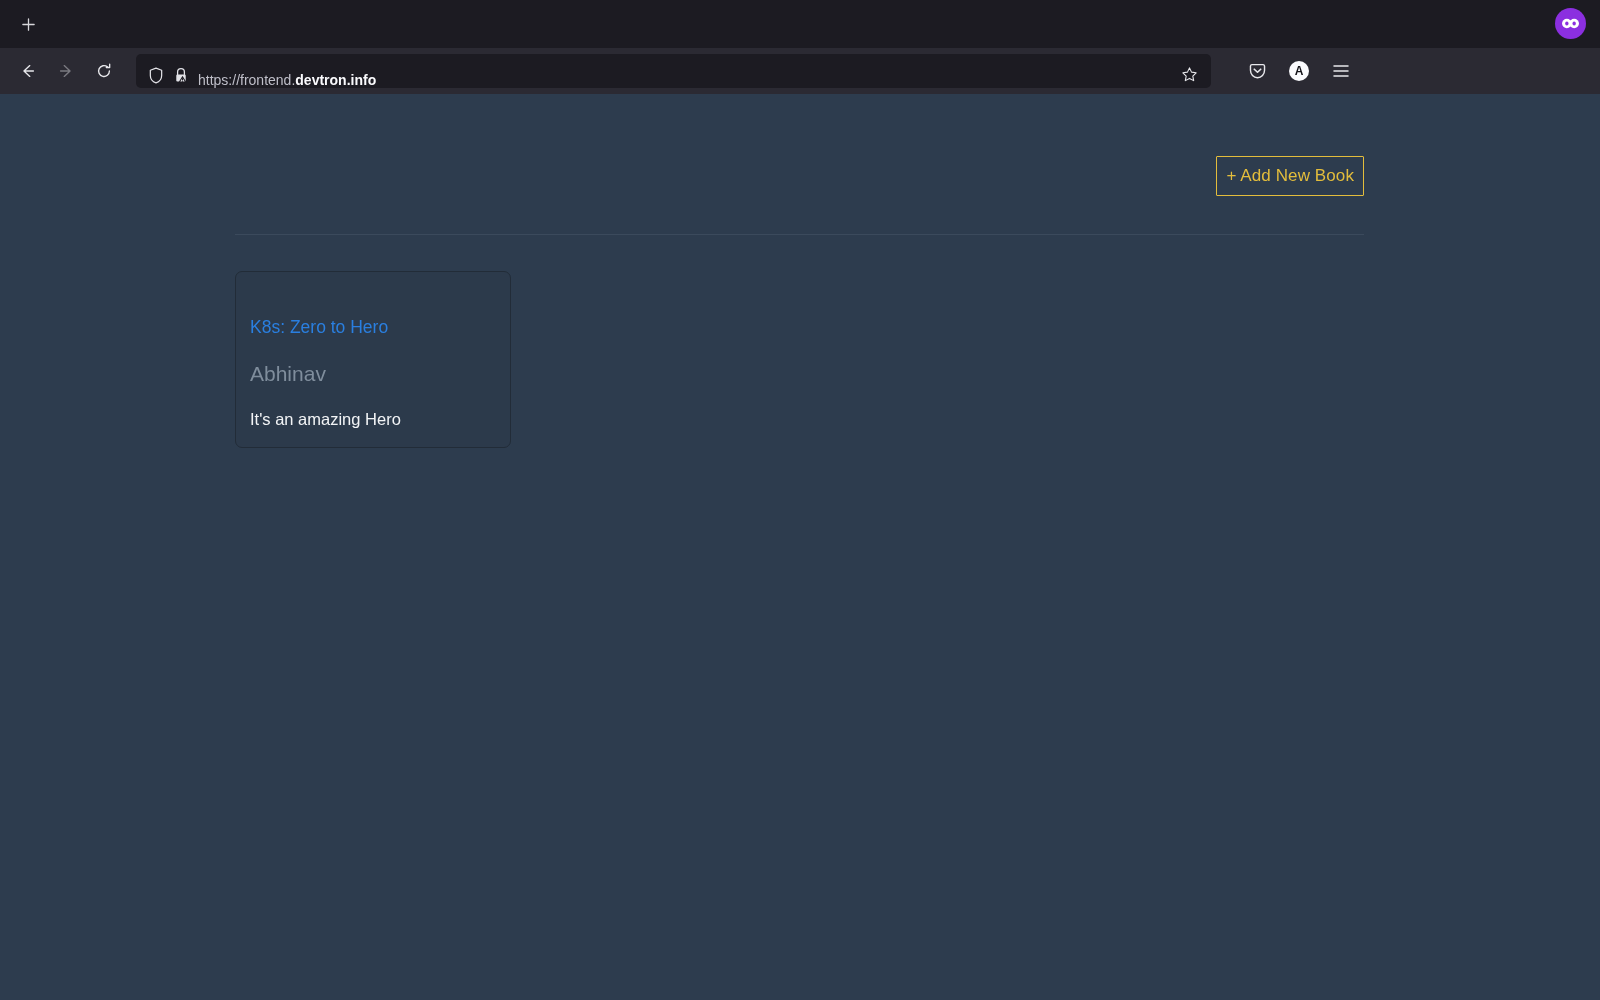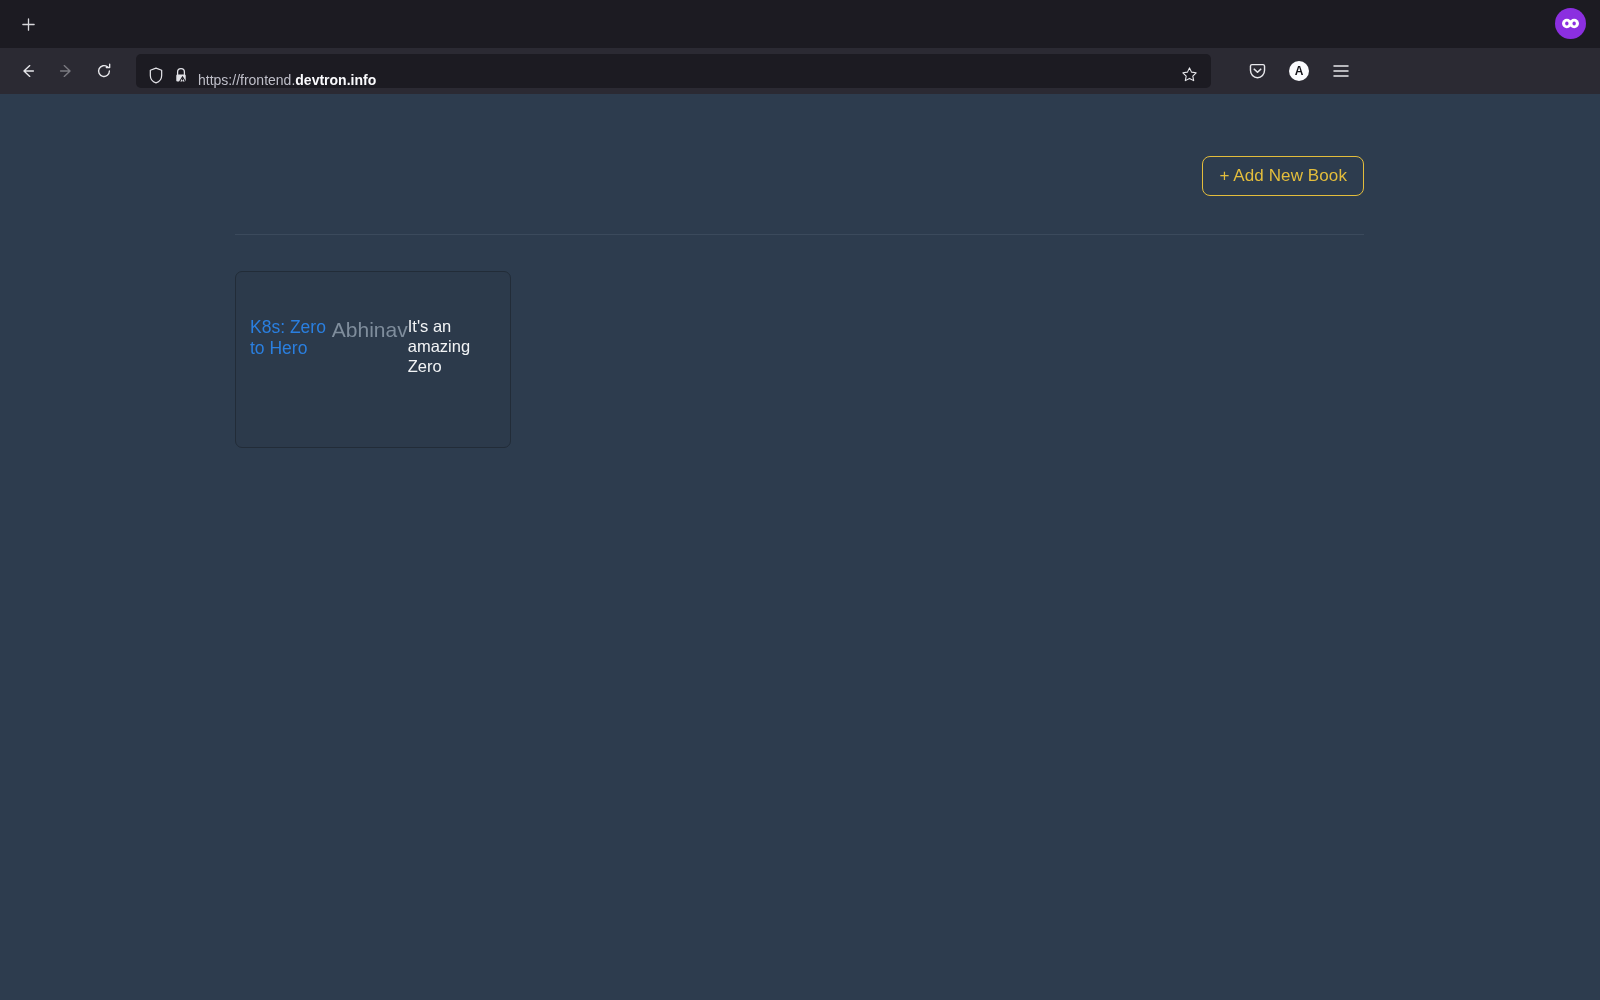--- a/index.html
+++ b/index.html
@@ -202,23 +202,23 @@
     display: flex;
     justify-content: flex-end;
     padding-top: 32px;
     padding-right: 1px;
   }
 
   .add-book-btn {
     border: 1px solid #e3bd3c;
     color: #e3bd3c;
     background: transparent;
-    border-radius: 8px;
+    border-radius: 1px;
     font-size: 17px;
-    padding: 10px 16px 11px;
+    padding: 10px 9px 11px;
     font-family: "Liberation Sans", sans-serif;
     line-height: 1;
     letter-spacing: 0.1px;
   }
 
   .divider {
     height: 1px;
     background: #3b4a5c;
     margin-top: 38px;
     width: 1129px;
@@ -232,21 +232,21 @@
   }
 
   .book-card {
     width: 276px;
     min-height: 177px;
     border: 1px solid #222c38;
     border-radius: 7px;
     background: #2c3a4b;
     padding: 45px 14px 14px;
     display: flex;
-    flex-direction: row;
+    flex-direction: column;
   }
 
   .book-title {
     color: #2a7fe0;
     font-size: 17.5px;
     text-decoration: none;
     line-height: 1.2;
     margin-bottom: 23px;
   }
 
@@ -356,19 +356,19 @@
       <div class="action-row">
         <button class="add-book-btn">+ Add New Book</button>
       </div>
 
       <div class="divider"></div>
 
       <div class="cards-row">
         <div class="book-card">
           <a class="book-title" href="#">K8s: Zero to Hero</a>
           <div class="book-author">Abhinav</div>
-          <div class="book-desc">It's an amazing Zero</div>
+          <div class="book-desc">It's an amazing Hero</div>
         </div>
       </div>
 
     </div>
   </div>
 </div>
 
 </body></html>

